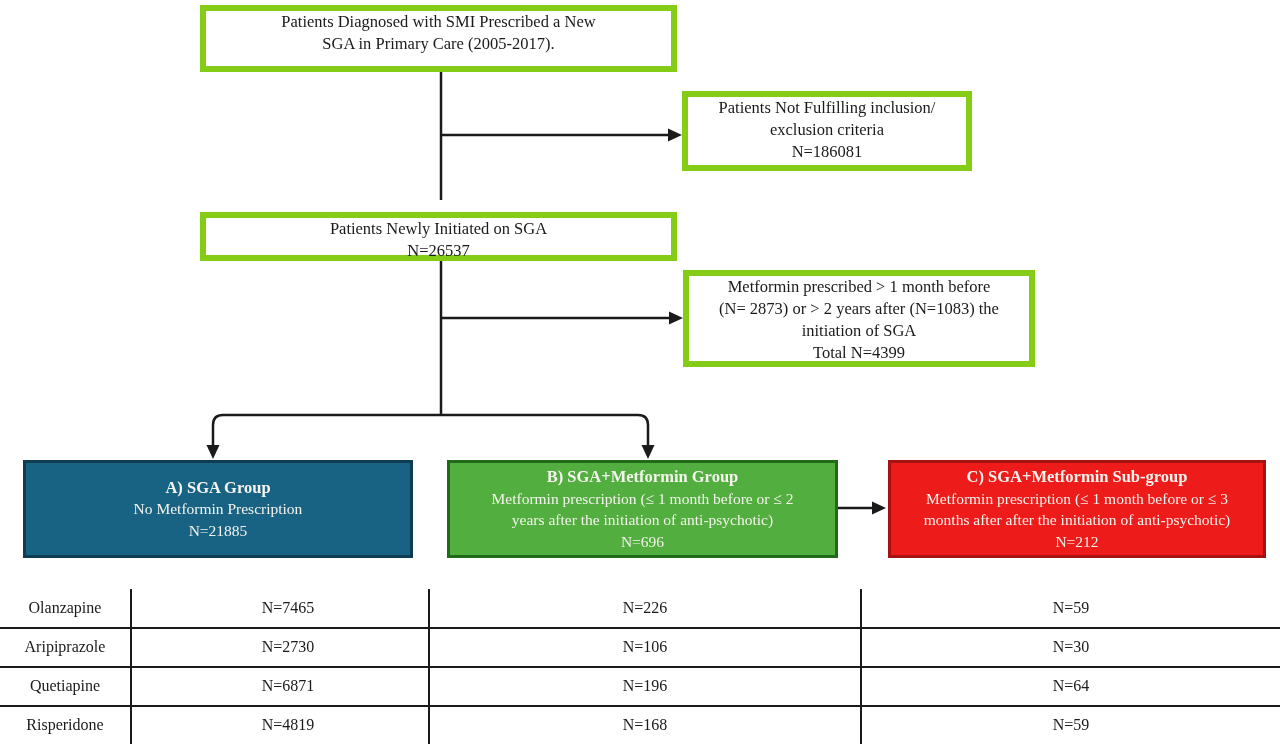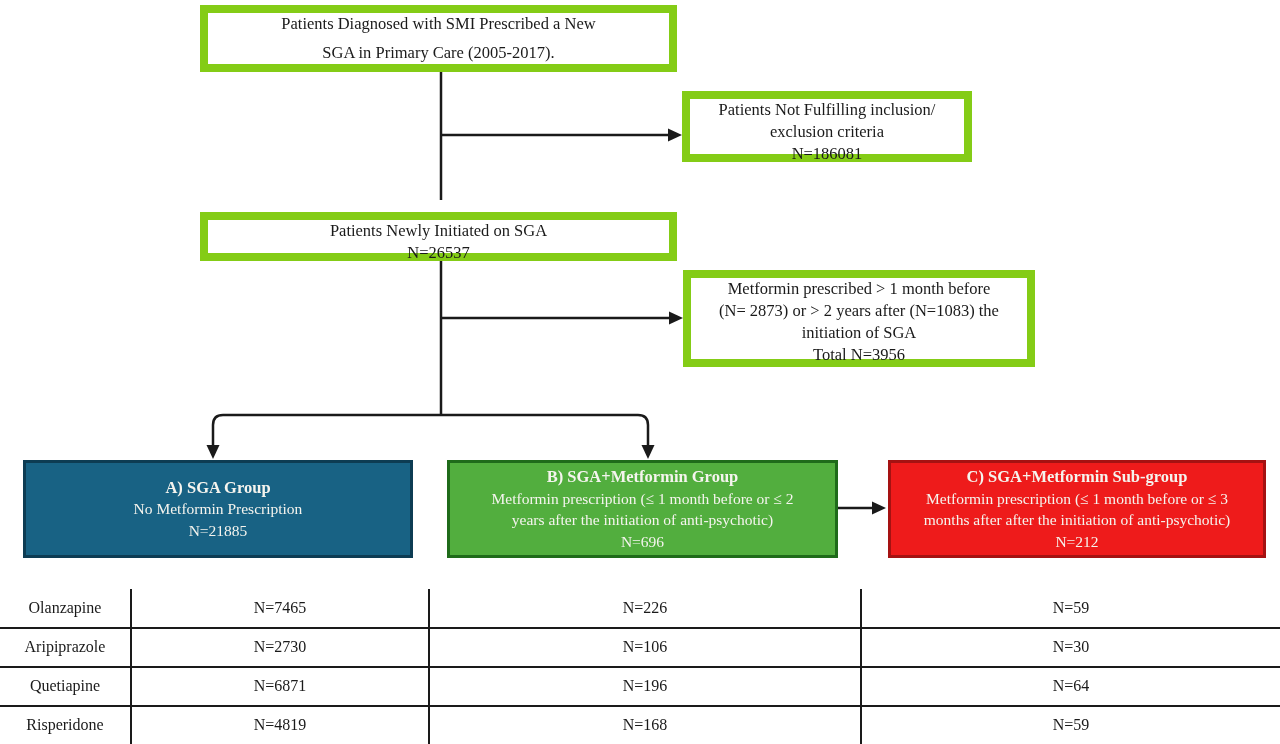--- a/index.html
+++ b/index.html
@@ -11,31 +11,31 @@
     overflow: hidden;
     font-family: "Liberation Serif", serif;
     color: #1a1a1a;
   }
   #connector-layer { position: absolute; left: 0; top: 0; }
 
   
   .flow-box {
     position: absolute;
     box-sizing: border-box;
-    border: 8px solid #84cc16;
+    border: 6px solid #84cc16;
     background: #ffffff;
     display: flex;
     flex-direction: column;
-    justify-content: space-between;
+    justify-content: flex-start;
     text-align: center;
     font-size: 16.5px;
     line-height: 22px;
   }
   #box-smi        { left: 200px; top: 5px;   width: 477px; height: 67px; }
-  #box-exclusion  { left: 682px; top: 91px;  width: 290px; height: 71px; }
+  #box-exclusion  { left: 682px; top: 91px;  width: 290px; height: 80px; }
   #box-initiated  { left: 200px; top: 212px; width: 477px; height: 49px; }
   #box-met-excl   { left: 683px; top: 270px; width: 352px; height: 97px; }
 
   
   .group-box {
     position: absolute;
     box-sizing: border-box;
     border: 3px solid transparent;
     display: flex;
     flex-direction: column;
@@ -62,21 +62,21 @@
 
   .tbl-cell {
     position: absolute;
     height: 39px;
     line-height: 39px;
     text-align: center;
     font-size: 16px;
     white-space: nowrap;
   }
   .col-drug { left: 0;     width: 130px; font-weight: normal; font-size: 16px; }
-  .col-a    { left: 132px; width: 296px; }
+  .col-a    { left: 140px; width: 296px; }
   .col-b    { left: 430px; width: 430px; }
   .col-c    { left: 862px; width: 418px; }
   .row-0 { top: 588px; }
   .row-1 { top: 627px; }
   .row-2 { top: 666px; }
   .row-3 { top: 705px; }
 </style>
 </head>
 <body>
 
@@ -113,21 +113,21 @@
 
   <div id="box-initiated" class="flow-box">
     <div>Patients Newly Initiated on SGA</div>
     <div>N=26537</div>
   </div>
 
   <div id="box-met-excl" class="flow-box">
     <div>Metformin prescribed &gt; 1 month before</div>
     <div>(N= 2873) or &gt; 2 years after (N=1083) the</div>
     <div>initiation of SGA</div>
-    <div>Total N=3956</div>
+    <div>Total N=4399</div>
   </div>
 
   <div id="group-a" class="group-box" style="background: rgb(24, 98, 132); border-color: rgb(13, 60, 83);">
     <div class="group-title">A) SGA Group</div>
     <div>No Metformin Prescription</div>
     <div>N=21885</div>
   </div>
 
   <div id="group-b" class="group-box" style="background: rgb(82, 174, 62); border-color: rgb(31, 107, 26);">
     <div class="group-title">B) SGA+Metformin Group</div>

